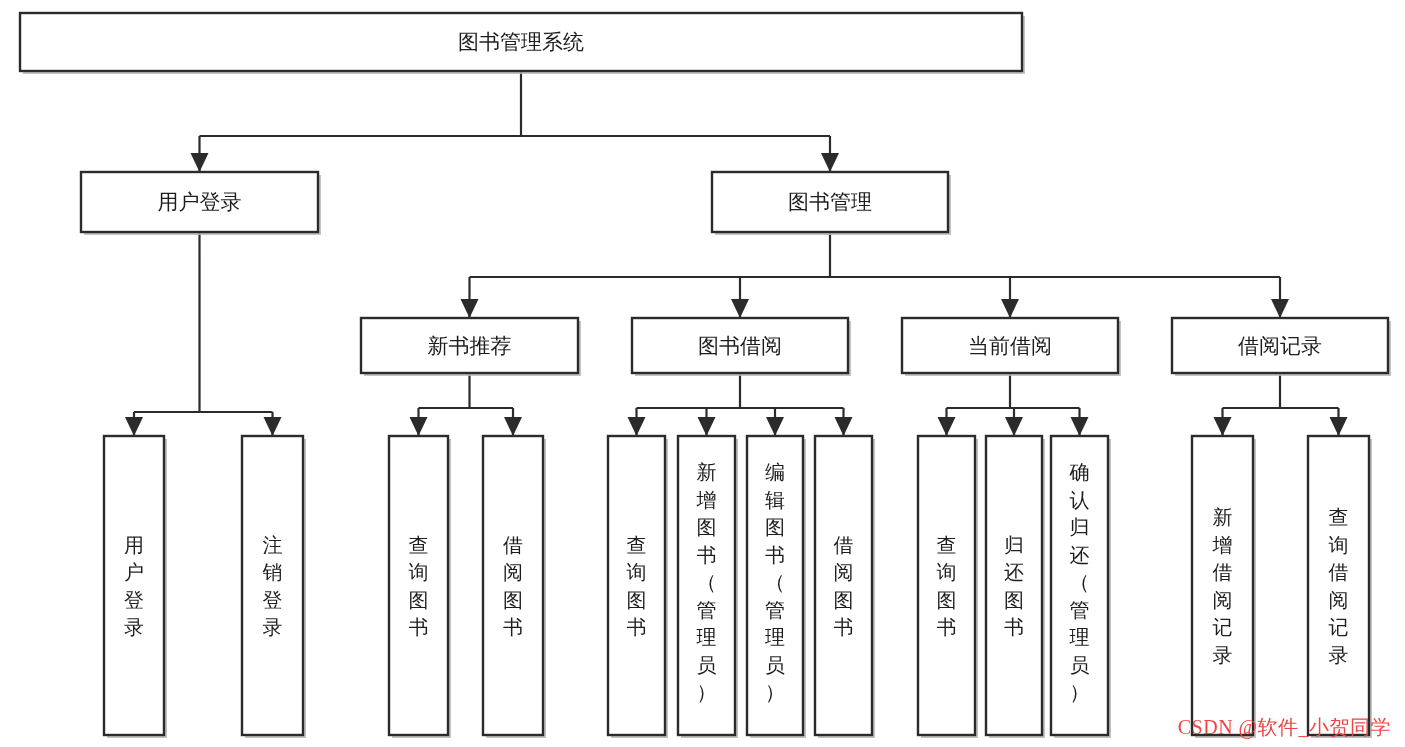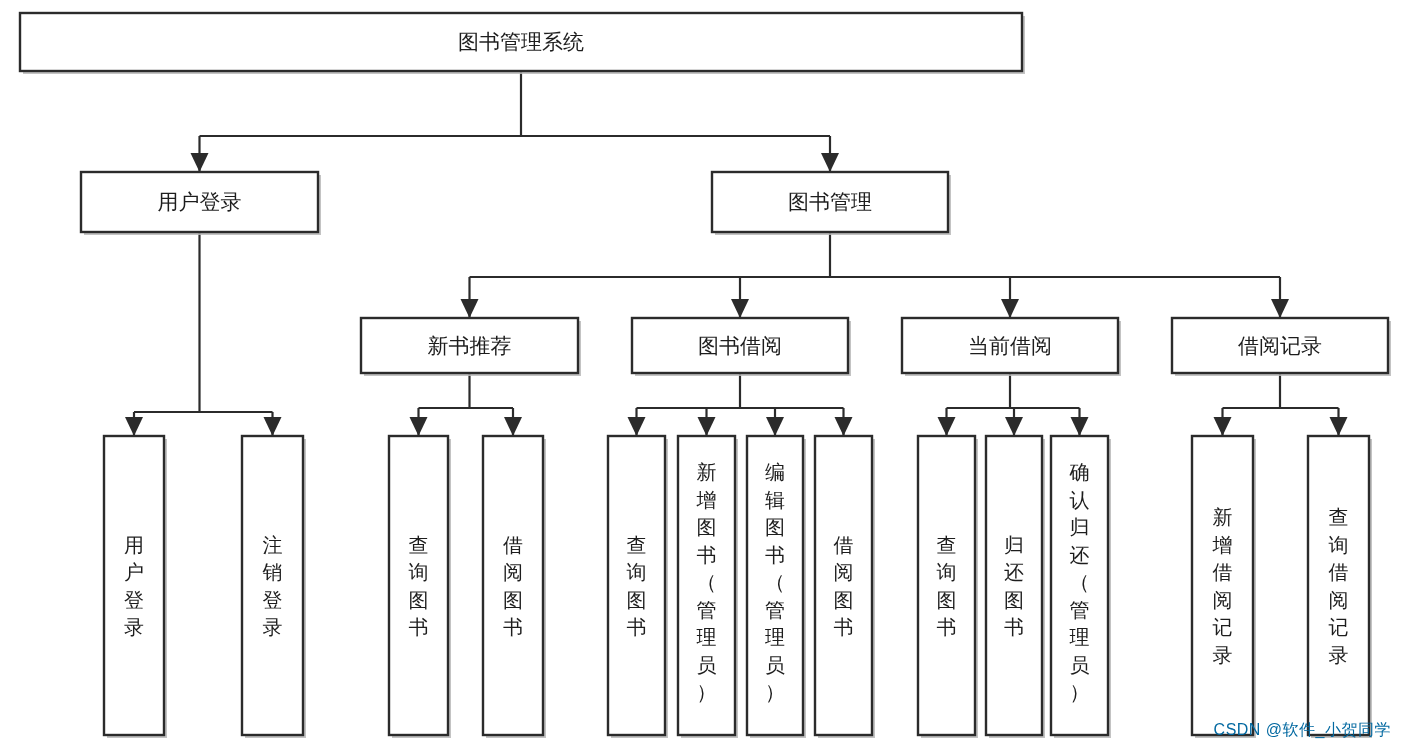--- a/index.html
+++ b/index.html
@@ -58,23 +58,23 @@
     font-family: "DejaVu Sans", "Liberation Sans", sans-serif;
     fill: #1d1d1d;
     font-size: 20px;
     text-anchor: middle;
     white-space: pre;
   }
   .watermark {
     position: absolute;
     right: 14px;
     bottom: 6px;
-    font-family: Liberation Sans, sans-serif;
-    font-size: 16px;
-    color: #0369a1;
+    font-family: Liberation Serif, serif;
+    font-size: 20px;
+    color: #ef4444;
     letter-spacing: 0.5px;
     user-select: none;
     pointer-events: none;
   }
 </style>
 </head>
 <body>
 
 <div id="diagram-root">
   <svg id="flow-svg" viewBox="0 0 1405 747">

